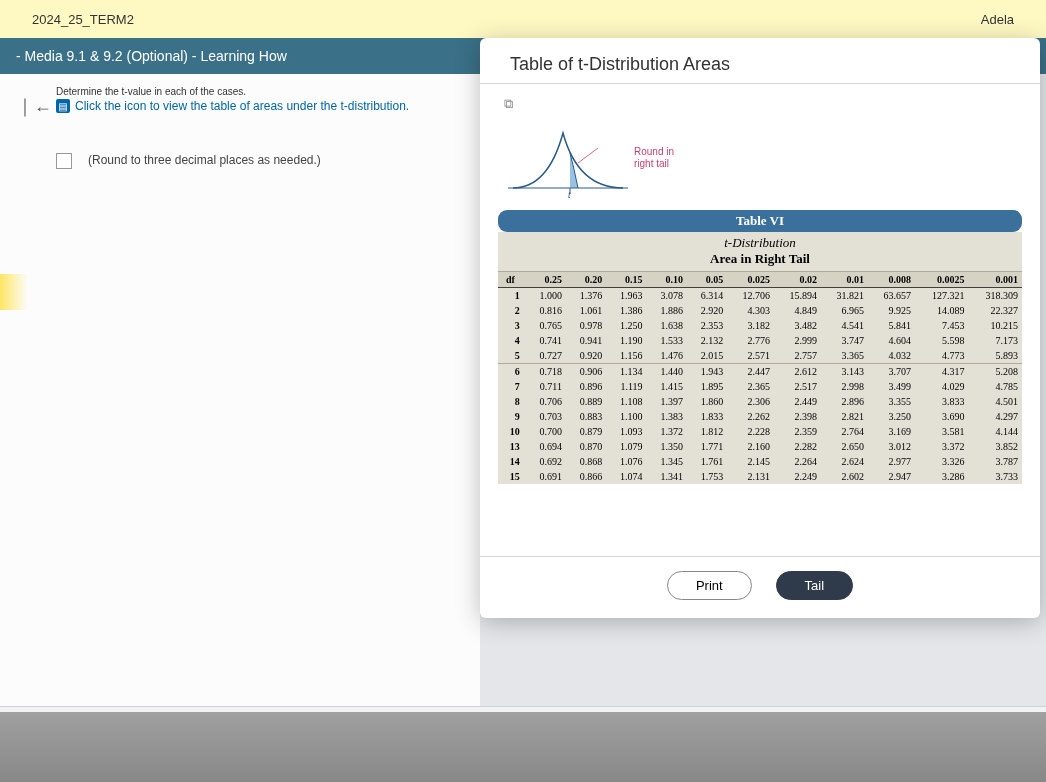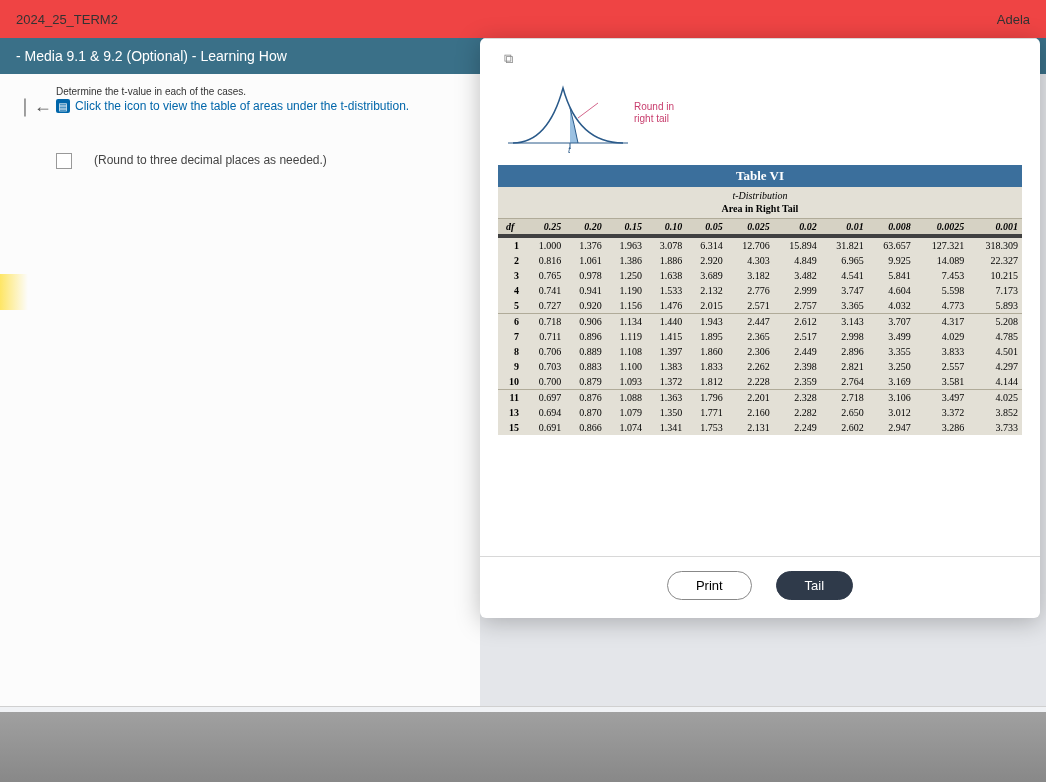--- a/index.html
+++ b/index.html
@@ -6,25 +6,25 @@
     body {
       font-family: Arial, sans-serif;
       background: #e4e6ea;
       width: 1046px;
       height: 782px;
       overflow: hidden;
       position: relative;
     }
     .top-bar {
       height: 38px;
-      background: #ef4444;
+      background: #fef9c3;
       display: flex;
       justify-content: space-between;
       align-items: center;
-      padding: 0 16px;
+      padding: 0 32px;
       font-size: 13px;
       color: #333;
     }
     .blue-bar {
       background: #3a7088;
       color: #fff;
       padding: 10px 16px;
       font-size: 14px;
       font-weight: 500;
     }
@@ -66,21 +66,21 @@
     }
     .instruction-link .book-icon {
       width: 14px; height: 14px; background:#0066aa; border-radius:2px;
       display:inline-flex;align-items:center;justify-content:center;color:#fff;font-size:10px;
     }
     .question-block {
       margin-left: 42px;
       margin-top: 40px;
       font-size: 12px;
     }
-    .q-row { display:flex; align-items:flex-start; gap:22px; margin-top:4px;}
+    .q-row { display:flex; align-items:flex-start; gap:16px; margin-top:4px;}
     .answer-box {
       width: 16px; height: 16px; border:1px solid #999; background:#fff; display:inline-block;
     }
     .highlight-strip {
       position: absolute;
       left: 0; top: 200px;
       width: 28px; height: 36px;
       background: linear-gradient(to right, rgba(255,215,0,0.6), rgba(255,215,0,0));
     }
     .footer-row {
@@ -113,33 +113,33 @@
       padding: 16px 30px 8px;
     }
     .modal-divider { border-bottom:1px solid #d8d8d8; }
     .modal-body { flex:1; padding: 10px 18px; overflow:auto; }
     .copy-icon { color:#888; font-size:13px; margin-left:6px; cursor:pointer; display:inline-block;}
     .curve-block { display:flex; align-items:center; gap:6px; margin: 6px 0 12px 10px; }
     .curve-svg { width:120px; height:80px; }
     .curve-label { font-size:10px; color:#c83d6d; line-height:1.25; }
     .table-title-bar { 
       background:#3b6f9c; color:#fff; font-family: Georgia, serif; font-weight:bold;
-      text-align:center; padding:3px 0; font-size:13px;
+      text-align:center; padding:3px 0; font-size:13px;border-radius:9px;
     }
     .table-subhead {
-      background:#e3e0d6; text-align:center; font-family: Georgia, serif; font-size:10px;
+      background:#e3e0d6; text-align:center; font-family: Georgia, serif; font-size:13px;
       padding:3px 12px; border-bottom:1px solid #b0ab99;
     }
     .table-subhead div { line-height:1.25; }
     .t-table {
       width:100%; border-collapse:collapse; background:#e3e0d6;
       font-size:10px; font-family: Georgia, serif;
     }
     .t-table th, .t-table td { padding:2px 4px; text-align:right; }
-    .t-table thead th { font-weight:bold; border-bottom:4px solid #404040; background:#d6d2c4;font-style:italic; }
+    .t-table thead th { font-weight:bold; border-bottom:1px solid #404040; background:#d6d2c4; }
     .t-table thead th:first-child { text-align:left; padding-left:8px; }
     .t-table td:first-child { font-weight:bold; text-align:right; padding-right:6px; }
     .t-table tbody tr.group-break td { border-top:1px solid #b0ab99;}
     .modal-footer {
       border-top:1px solid #d8d8d8;
       padding: 14px 0 18px; display:flex; justify-content:center; gap:24px;
     }
     .pill-btn {
       border:1px solid #888; border-radius:18px; padding:6px 28px;
       background:#fff; font-size:13px; cursor:pointer;
@@ -177,20 +177,23 @@
       <div class="q-row">
         <span class="answer-box"></span>
         <span>(Round to three decimal places as needed.)</span>
       </div>
     </div>
     <div class="highlight-strip"></div>
   </div>
 </div>
 
 <div class="modal">
+  <div class="modal-title">
+    <span>Table of t-Distribution Areas</span>
+  </div>
   <div class="modal-divider"></div>
   <div class="modal-body">
     <span class="copy-icon">⧉</span>
     <div class="curve-block">
       <svg class="curve-svg" viewBox="0 0 120 80">
         <path d="M5 70 Q40 70 55 15 Q70 70 115 70" fill="none" stroke="#2a5a8a" stroke-width="1.5"></path>
         <path d="M70 70 Q66 50 62 35 L62 70 Z" fill="#9bc1e2" stroke="none"></path>
         <path d="M62 35 Q66 50 70 70" fill="none" stroke="#2a5a8a" stroke-width="1"></path>
         <line x1="0" y1="70" x2="120" y2="70" stroke="#2a5a8a" stroke-width="1"></line>
         <line x1="62" y1="70" x2="62" y2="76" stroke="#2a5a8a"></line>
@@ -253,21 +256,21 @@
             <td>9.925</td>
             <td>14.089</td>
             <td>22.327</td>
           </tr>
           <tr>
             <td>3</td>
             <td>0.765</td>
             <td>0.978</td>
             <td>1.250</td>
             <td>1.638</td>
-            <td>3.689</td>
+            <td>2.353</td>
             <td>3.182</td>
             <td>3.482</td>
             <td>4.541</td>
             <td>5.841</td>
             <td>7.453</td>
             <td>10.215</td>
           </tr>
           <tr>
             <td>4</td>
             <td>0.741</td>
@@ -342,66 +345,66 @@
             <td>9</td>
             <td>0.703</td>
             <td>0.883</td>
             <td>1.100</td>
             <td>1.383</td>
             <td>1.833</td>
             <td>2.262</td>
             <td>2.398</td>
             <td>2.821</td>
             <td>3.250</td>
-            <td>2.557</td>
+            <td>3.690</td>
             <td>4.297</td>
           </tr>
           <tr>
             <td>10</td>
             <td>0.700</td>
             <td>0.879</td>
             <td>1.093</td>
             <td>1.372</td>
             <td>1.812</td>
             <td>2.228</td>
             <td>2.359</td>
             <td>2.764</td>
             <td>3.169</td>
             <td>3.581</td>
             <td>4.144</td>
           </tr>
-          <tr class="group-break">
-            <td>11</td>
-            <td>0.697</td>
-            <td>0.876</td>
-            <td>1.088</td>
-            <td>1.363</td>
-            <td>1.796</td>
-            <td>2.201</td>
-            <td>2.328</td>
-            <td>2.718</td>
-            <td>3.106</td>
-            <td>3.497</td>
-            <td>4.025</td>
-          </tr>
           <tr>
             <td>13</td>
             <td>0.694</td>
             <td>0.870</td>
             <td>1.079</td>
             <td>1.350</td>
             <td>1.771</td>
             <td>2.160</td>
             <td>2.282</td>
             <td>2.650</td>
             <td>3.012</td>
             <td>3.372</td>
             <td>3.852</td>
           </tr>
           <tr>
+            <td>14</td>
+            <td>0.692</td>
+            <td>0.868</td>
+            <td>1.076</td>
+            <td>1.345</td>
+            <td>1.761</td>
+            <td>2.145</td>
+            <td>2.264</td>
+            <td>2.624</td>
+            <td>2.977</td>
+            <td>3.326</td>
+            <td>3.787</td>
+          </tr>
+          <tr>
             <td>15</td>
             <td>0.691</td>
             <td>0.866</td>
             <td>1.074</td>
             <td>1.341</td>
             <td>1.753</td>
             <td>2.131</td>
             <td>2.249</td>
             <td>2.602</td>
             <td>2.947</td>

